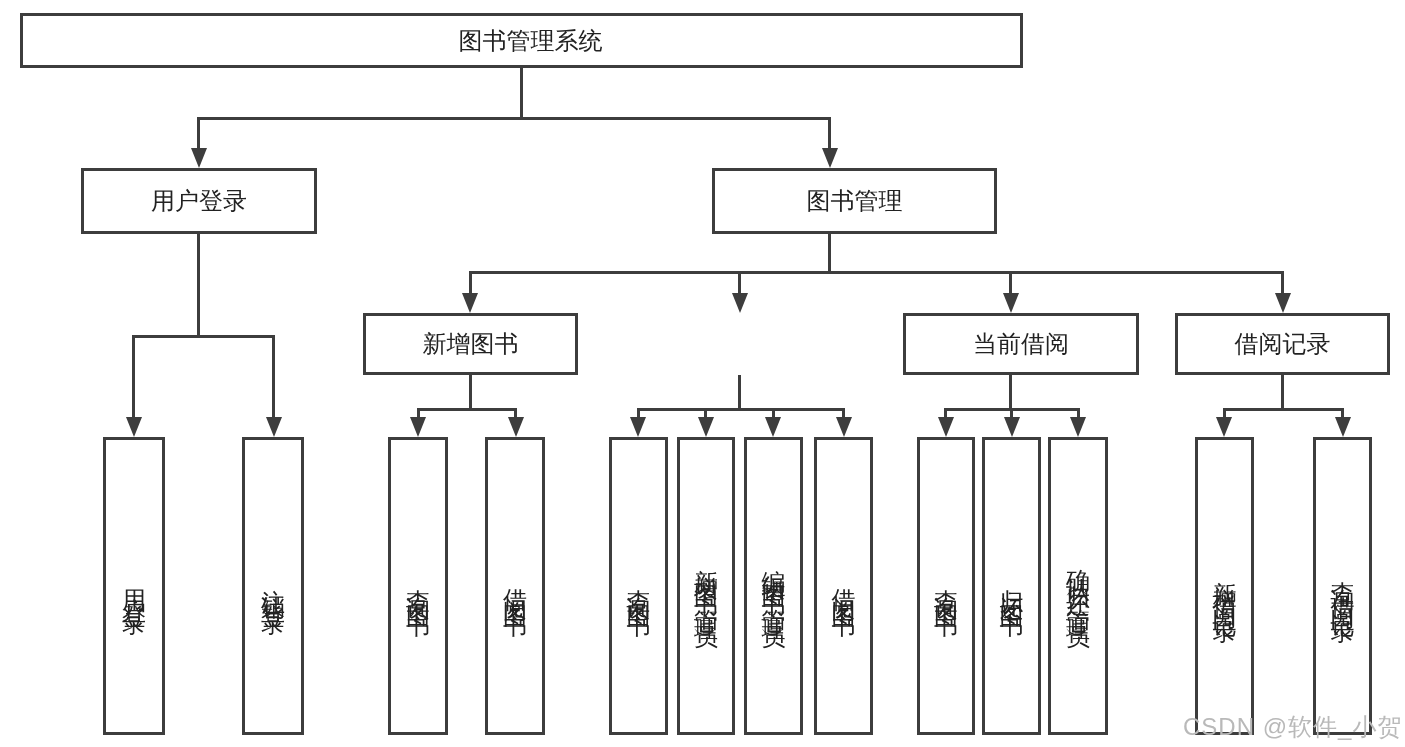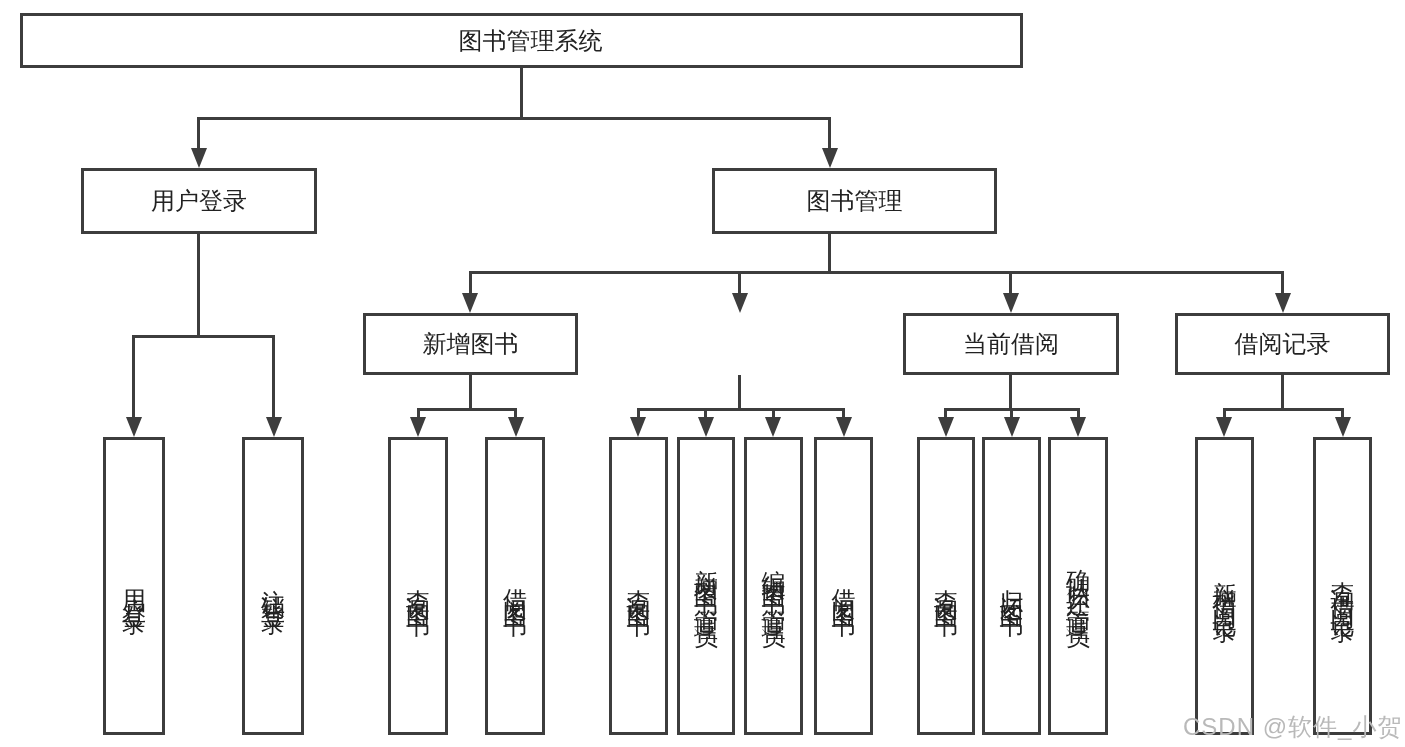--- a/index.html
+++ b/index.html
@@ -118,21 +118,21 @@
   <div class="node" style="left:81px; top:168px; width:236px; height:66px;">
     <span>用户登录</span>
   </div>
   <div class="node" style="left:712px; top:168px; width:285px; height:66px;">
     <span>图书管理</span>
   </div>
 
   <div class="node" style="left:363px; top:313px; width:215px; height:62px;">
     <span>新增图书</span>
   </div>
-  <div class="node" style="left:903px; top:313px; width:216px; height:62px;">
+  <div class="node" style="left:903px; top:313px; width:236px; height:62px;">
     <span>当前借阅</span>
   </div>
   <div class="node" style="left:1175px; top:313px; width:215px; height:62px;">
     <span>借阅记录</span>
   </div>
 
   <div class="node vnode" style="left:103px; top:437px; width:62px; height:298px;">
     <span>用户登录</span>
   </div>
   <div class="node vnode" style="left:242px; top:437px; width:62px; height:298px;">

